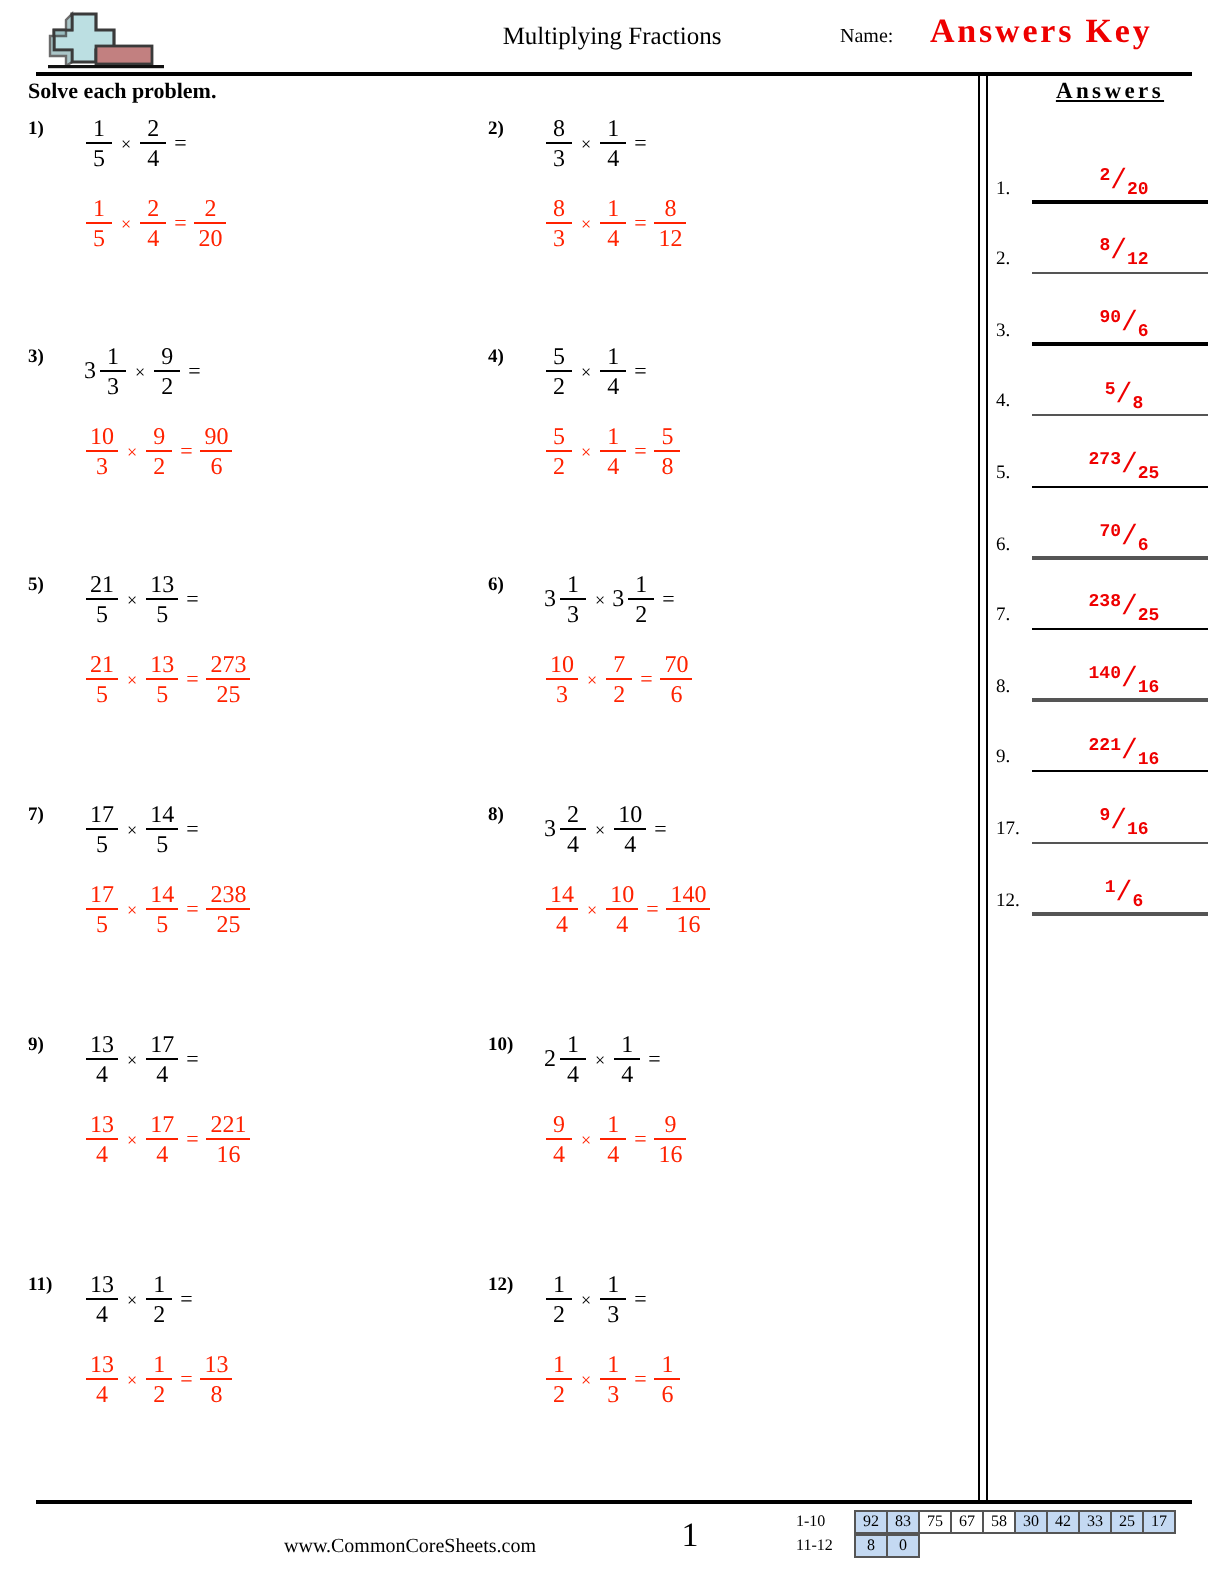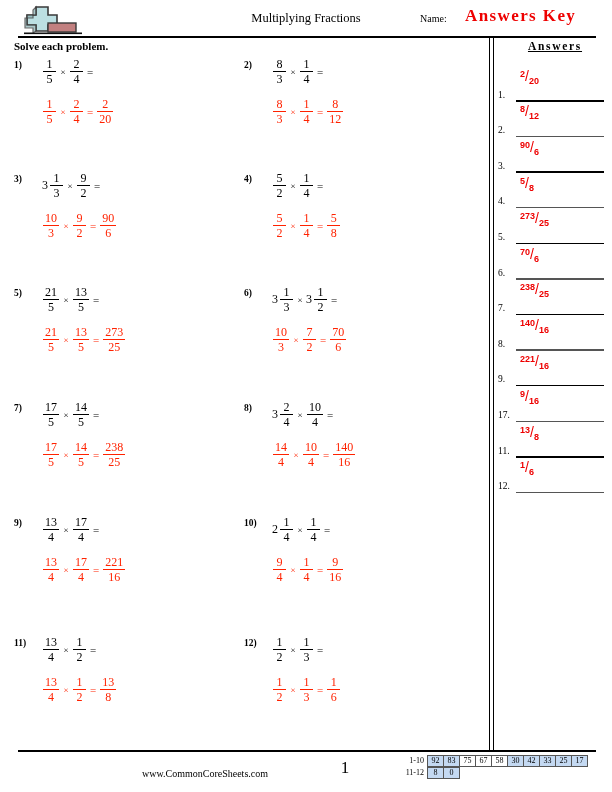--- a/index.html
+++ b/index.html
@@ -176,27 +176,27 @@
   .ans-line {
     position: absolute;
     left: 20px; bottom: 0px;
     width: 88px;
     height: 1.3px;
     background: #000000;
   }
   .ans-line.alt { background: #555555; }
   .ans-value {
     position: absolute;
-    left: 24px; bottom: 16px;
+    left: 24px; bottom: 2px;
     width: 84px;
-    text-align: left;
+    text-align: center;
     color: #ee0000;
     font-weight: bold;
     font-size: 9px;
-    font-family: Liberation Sans, sans-serif;
+    font-family: Liberation Mono, monospace;
     white-space: nowrap;
   }
   .slashfrac {
     display: inline-block;
     position: relative;
     white-space: nowrap;
   }
   .slashfrac .sn { font-size: 9px; vertical-align: super; }
   .slashfrac .ss {
     font-size: 14px;
@@ -249,21 +249,21 @@
   }
   #score-table {
     position: absolute;
     left: 398px; top: 755px;
     font-size: 8px;
     font-family: "Liberation Serif", serif;
   }
   .score-row { display: flex; align-items: stretch; height: 12px; }
   .score-label {
     width: 26px;
-    text-align: right;
+    text-align: left;
     padding-right: 4px;
     font-size: 8px;
     line-height: 12px;
   }
   .score-cell {
     width: 17px;
     border: 1px solid #555555;
     margin-left: -1px;
     text-align: center;
     line-height: 10px;
@@ -906,25 +906,20 @@
     </div>
     <div class="ans-row">
       <span class="ans-index">9.</span>
       <span class="ans-value"><span class="slashfrac"><span class="sn">221</span><span class="ss">/</span><span class="sd">16</span></span></span>
       <span class="ans-line"></span>
     </div>
     <div class="ans-row">
       <span class="ans-index">17.</span>
       <span class="ans-value"><span class="slashfrac"><span class="sn">9</span><span class="ss">/</span><span class="sd">16</span></span></span>
       <span class="ans-line alt"></span>
-    </div>
-    <div class="ans-row">
-      <span class="ans-index">11.</span>
-      <span class="ans-value"><span class="slashfrac"><span class="sn">13</span><span class="ss">/</span><span class="sd">8</span></span></span>
-      <span class="ans-line"></span>
     </div>
     <div class="ans-row">
       <span class="ans-index">12.</span>
       <span class="ans-value"><span class="slashfrac"><span class="sn">1</span><span class="ss">/</span><span class="sd">6</span></span></span>
       <span class="ans-line alt"></span>
     </div>
   </div>
 
 <div id="footer-rule"></div>
 

